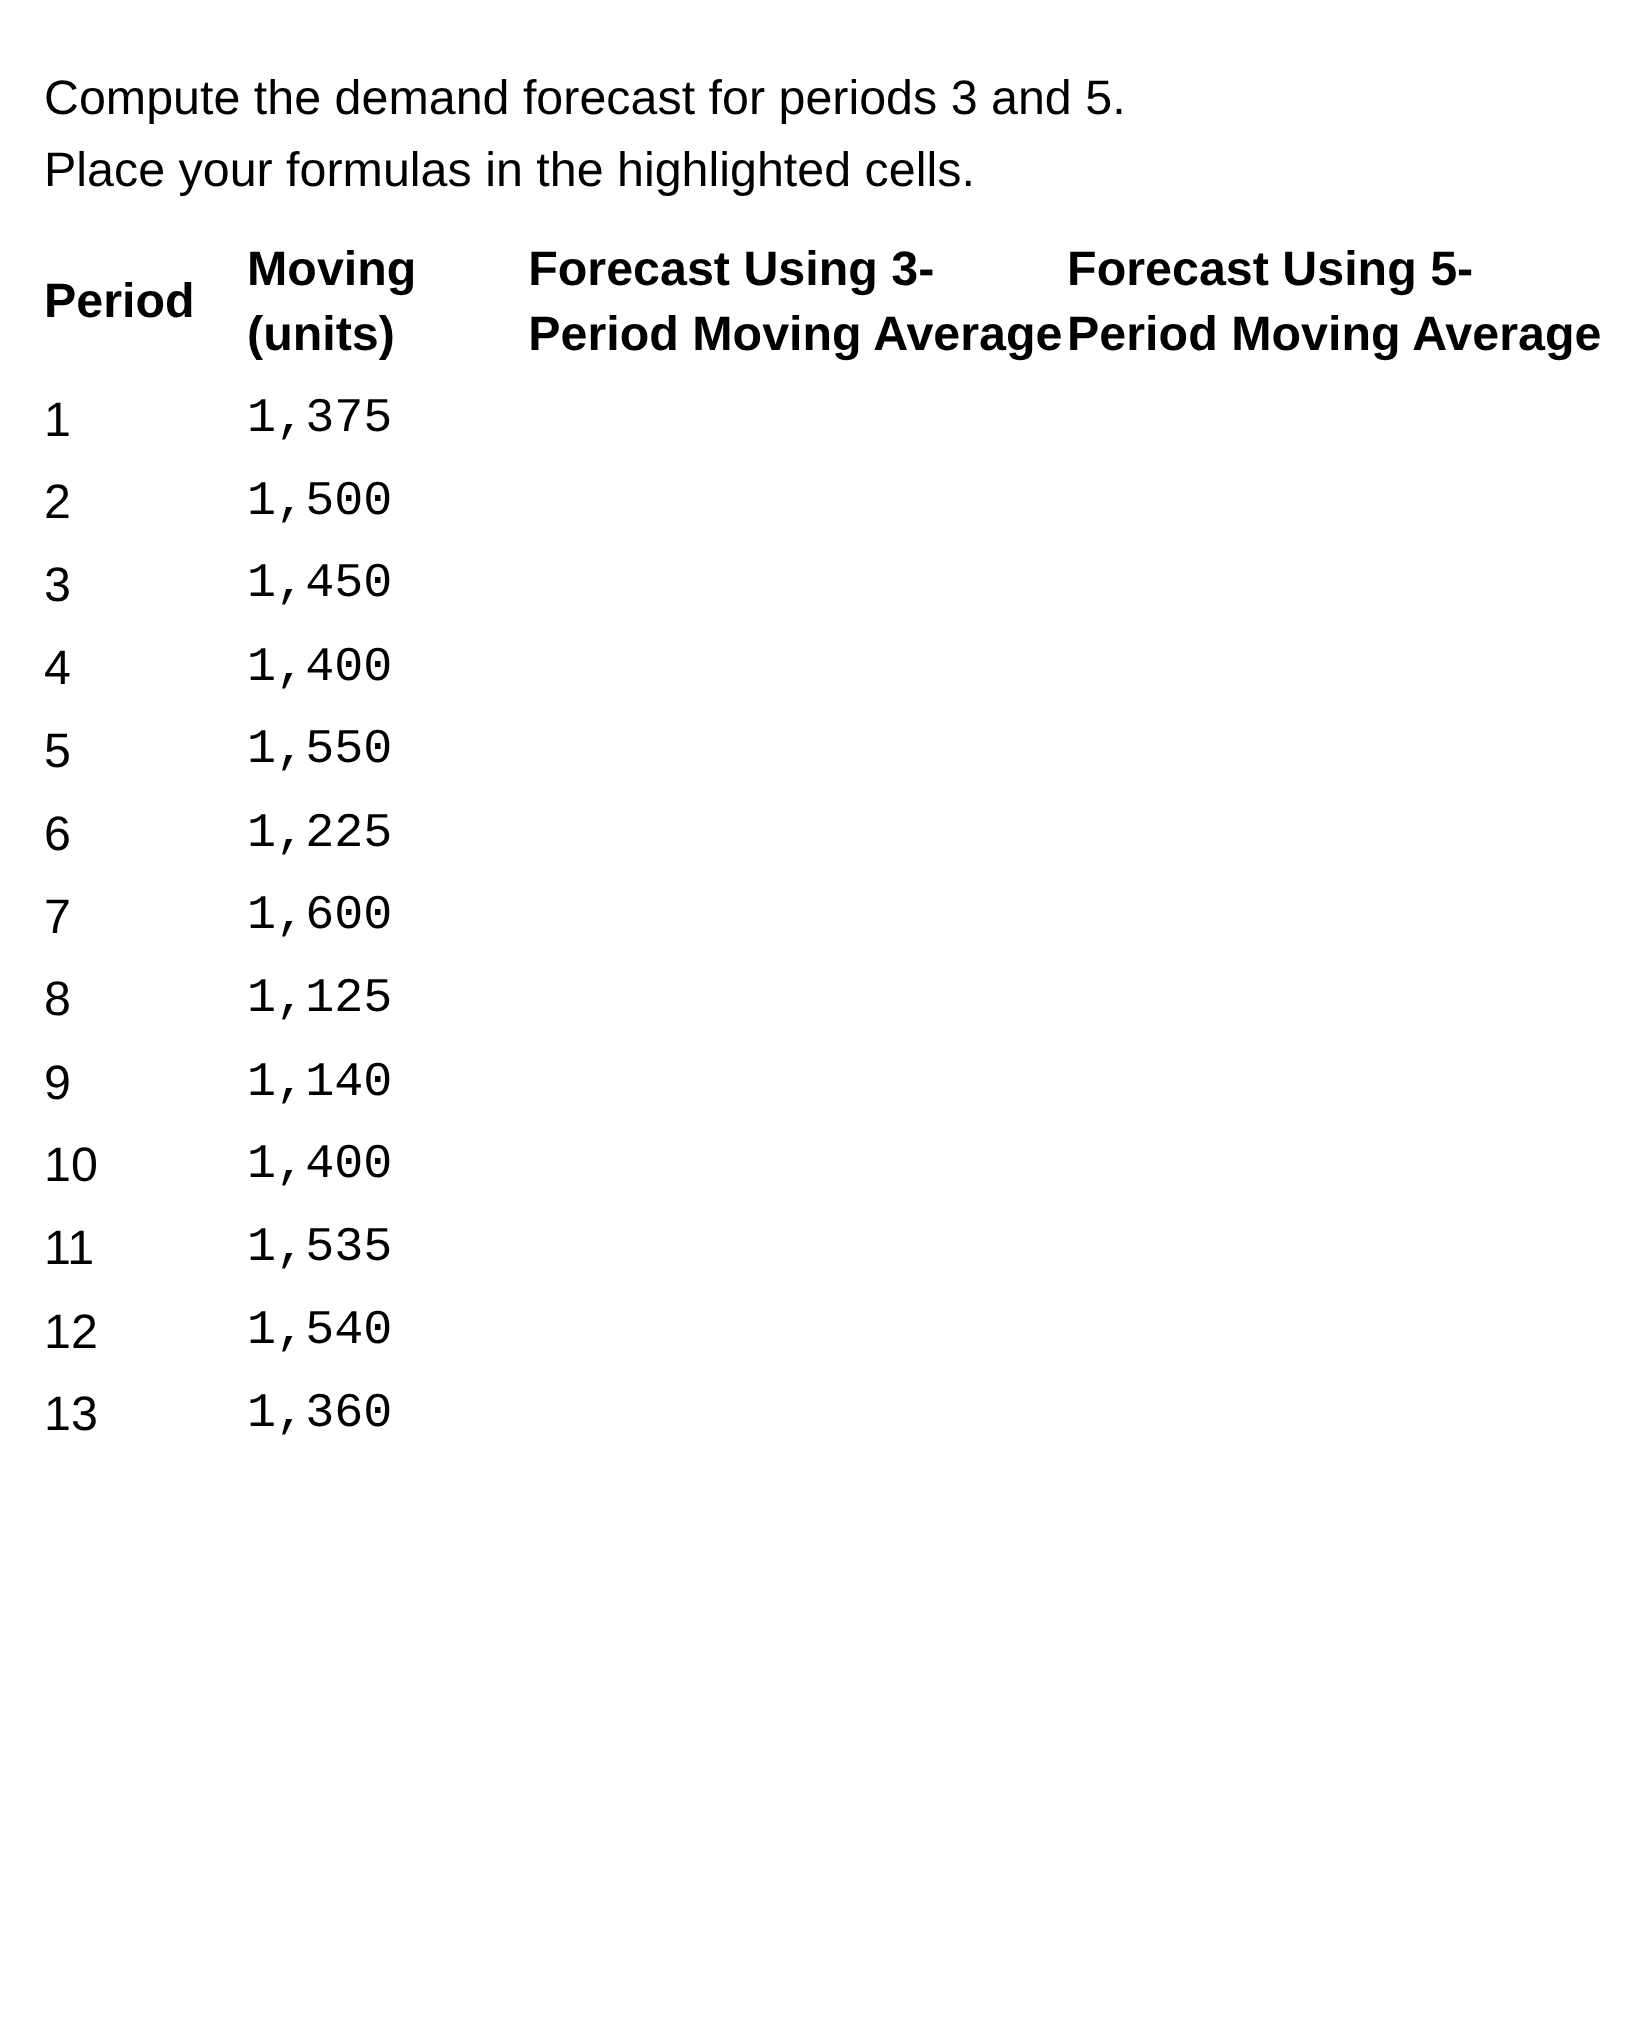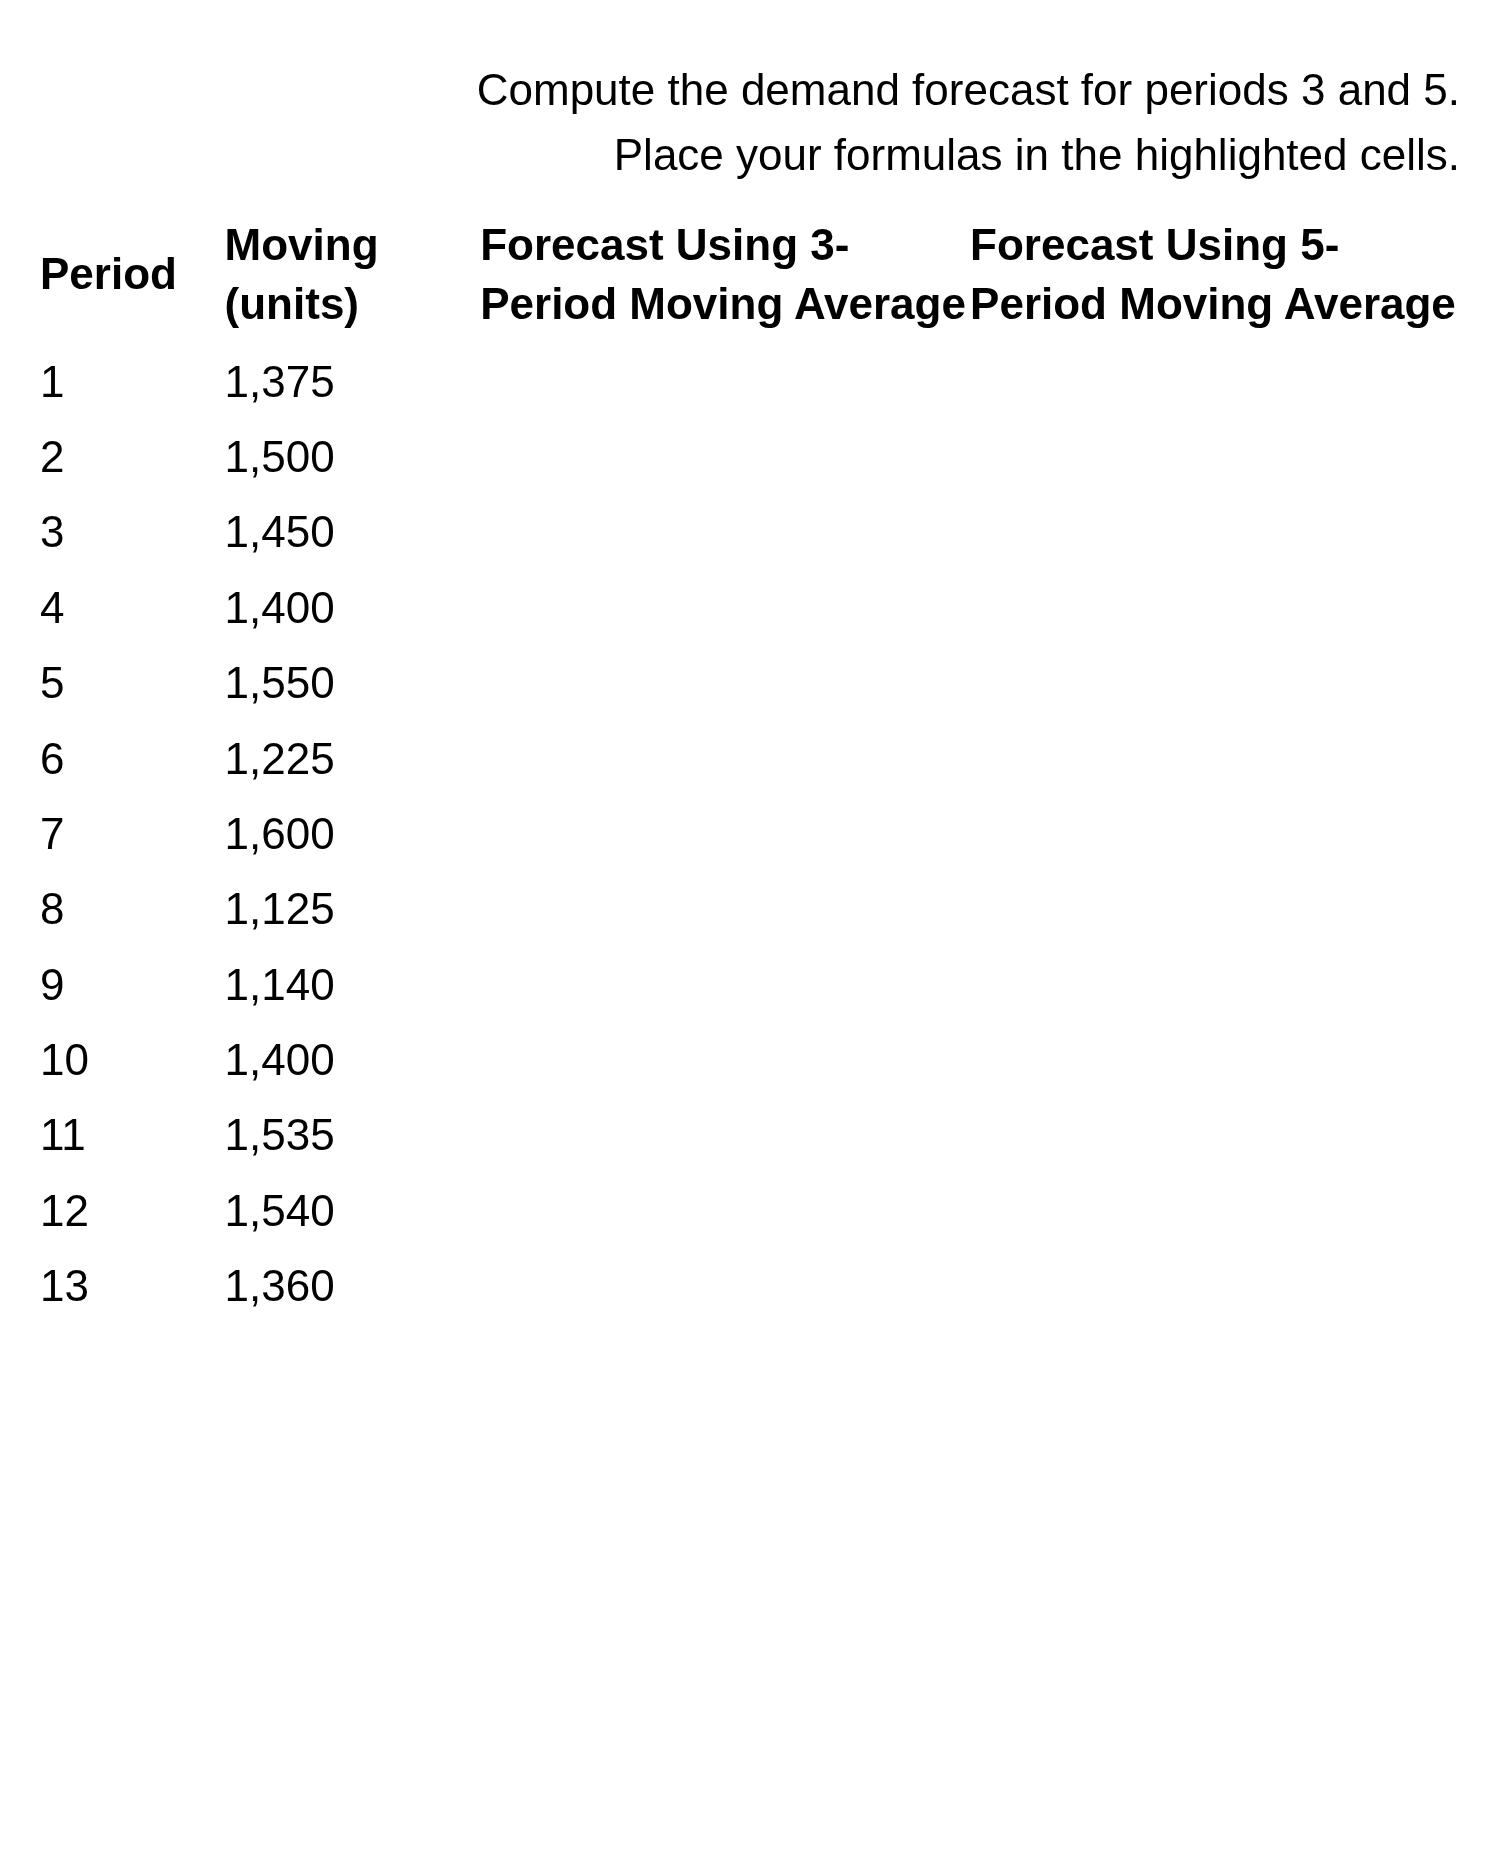--- a/index.html
+++ b/index.html
@@ -13,21 +13,20 @@
       color: #000000;
       padding: 60px 40px;
       font-size: 44px;
       line-height: 1.35;
     }
     .instructions {
       margin-bottom: 28px;
     }
     .instructions p {
       margin-bottom: 6px;
-      text-align: right;
     }
     table {
       border-collapse: collapse;
       width: 100%;
       table-layout: fixed;
       margin-top: 20px;
     }
     th {
       text-align: left;
       font-weight: 600;
@@ -48,20 +47,21 @@
       text-align: left;
       padding: 8px 4px 8px 0;
       vertical-align: middle;
       font-variant-numeric: lining-nums;
     }
     td.period-cell {
       font-feature-settings: "tnum";
     }
     td.demand-cell {
       font-feature-settings: "tnum";
+      font-family: Liberation Mono, monospace;
     }
   </style>
 </head>
 <body>
 
 <div class="instructions">
   <p>Compute the demand forecast for periods 3 and 5.</p>
   <p>Place your formulas in the highlighted cells.</p>
 </div>
 

